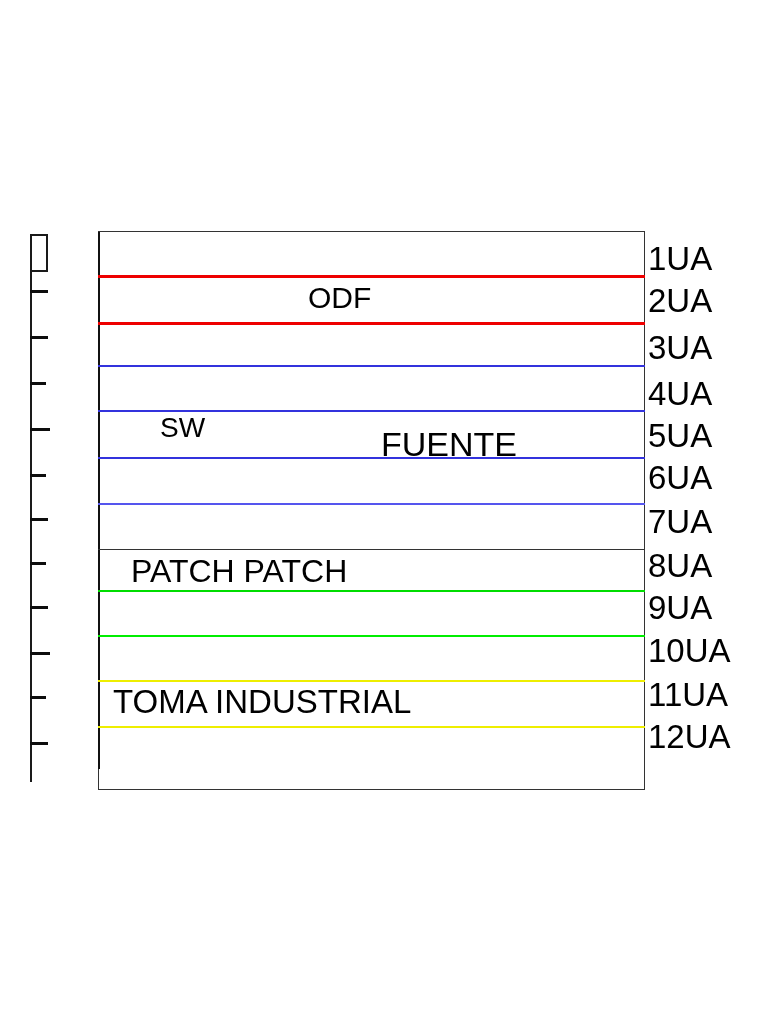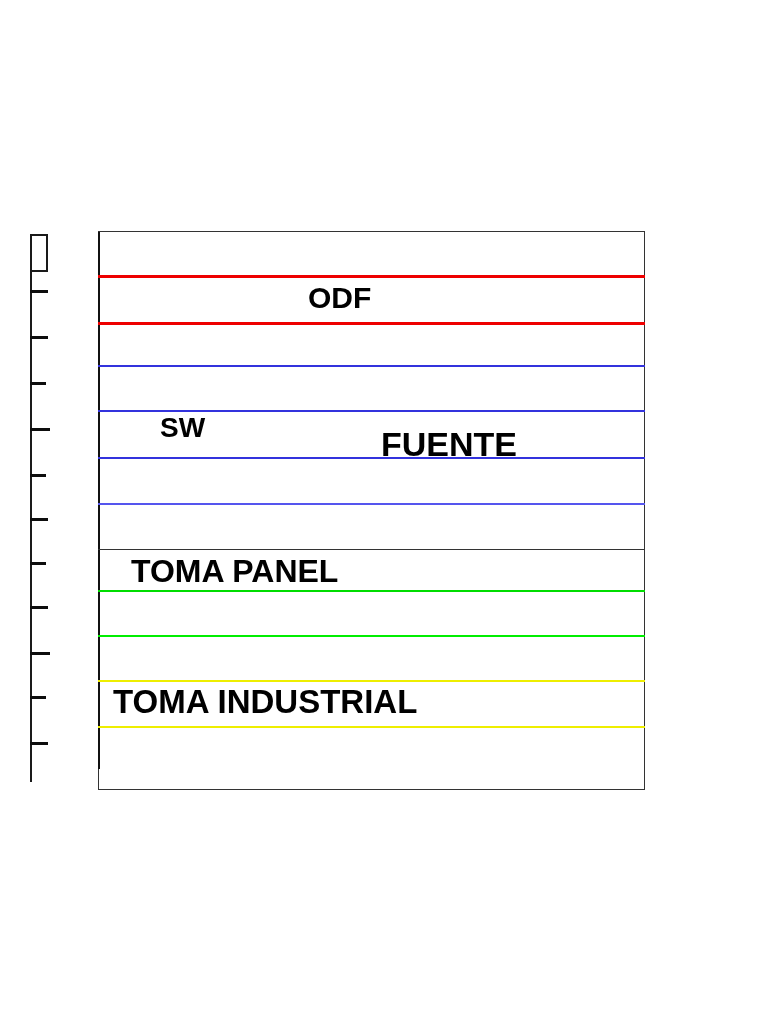--- a/index.html
+++ b/index.html
@@ -77,21 +77,21 @@
     position: absolute;
     left: 98px;
     width: 547px;
     height: 2px;
   }
   .rack-label {
     position: absolute;
     color: #000000;
     font-family: "Liberation Sans", sans-serif;
     font-size: 30px;
-    font-weight: 700;
+    font-weight: 400;
     letter-spacing: 0px;
     white-space: nowrap;
     line-height: 1;
   }
 
   
   #ua-scale {
     position: absolute;
     left: 648px;
     top: 231px;
@@ -147,18 +147,32 @@
       <div class="rack-line" style="top: 590px; height: 2px; background: rgb(0, 221, 0);"></div>
       <div class="rack-line" style="top: 635px; height: 2px; background: rgb(0, 238, 0);"></div>
       <div class="rack-line" style="top: 680px; height: 2px; background: rgb(238, 238, 0);"></div>
       <div class="rack-line" style="top: 726px; height: 2px; background: rgb(238, 238, 0);"></div>
     </div>
 
   <div id="rack-labels">
       <div class="rack-label" style="left: 308px; top: 283px; font-size: 30px;">ODF</div>
       <div class="rack-label" style="left: 160px; top: 414px; font-size: 28px;">SW</div>
       <div class="rack-label" style="left: 381px; top: 411px; font-size: 34px; margin-top: 16px;">FUENTE</div>
-      <div class="rack-label" style="left: 131px; top: 555px; font-size: 32px;">TOMA PANEL</div>
+      <div class="rack-label" style="left: 131px; top: 555px; font-size: 32px;">PATCH PATCH</div>
       <div class="rack-label" style="left: 113px; top: 685px; font-size: 33px;">TOMA INDUSTRIAL</div>
     </div>
 
+  <div id="ua-scale">
+      <div class="ua-label" style="top: 11px;">1UA</div>
+      <div class="ua-label" style="top: 53px;">2UA</div>
+      <div class="ua-label" style="top: 100px;">3UA</div>
+      <div class="ua-label" style="top: 146px;">4UA</div>
+      <div class="ua-label" style="top: 188px;">5UA</div>
+      <div class="ua-label" style="top: 230px;">6UA</div>
+      <div class="ua-label" style="top: 274px;">7UA</div>
+      <div class="ua-label" style="top: 318px;">8UA</div>
+      <div class="ua-label" style="top: 360px;">9UA</div>
+      <div class="ua-label" style="top: 403px;">10UA</div>
+      <div class="ua-label" style="top: 447px;">11UA</div>
+      <div class="ua-label" style="top: 489px;">12UA</div>
+    </div>
 
 </div>
 
 </body></html>

